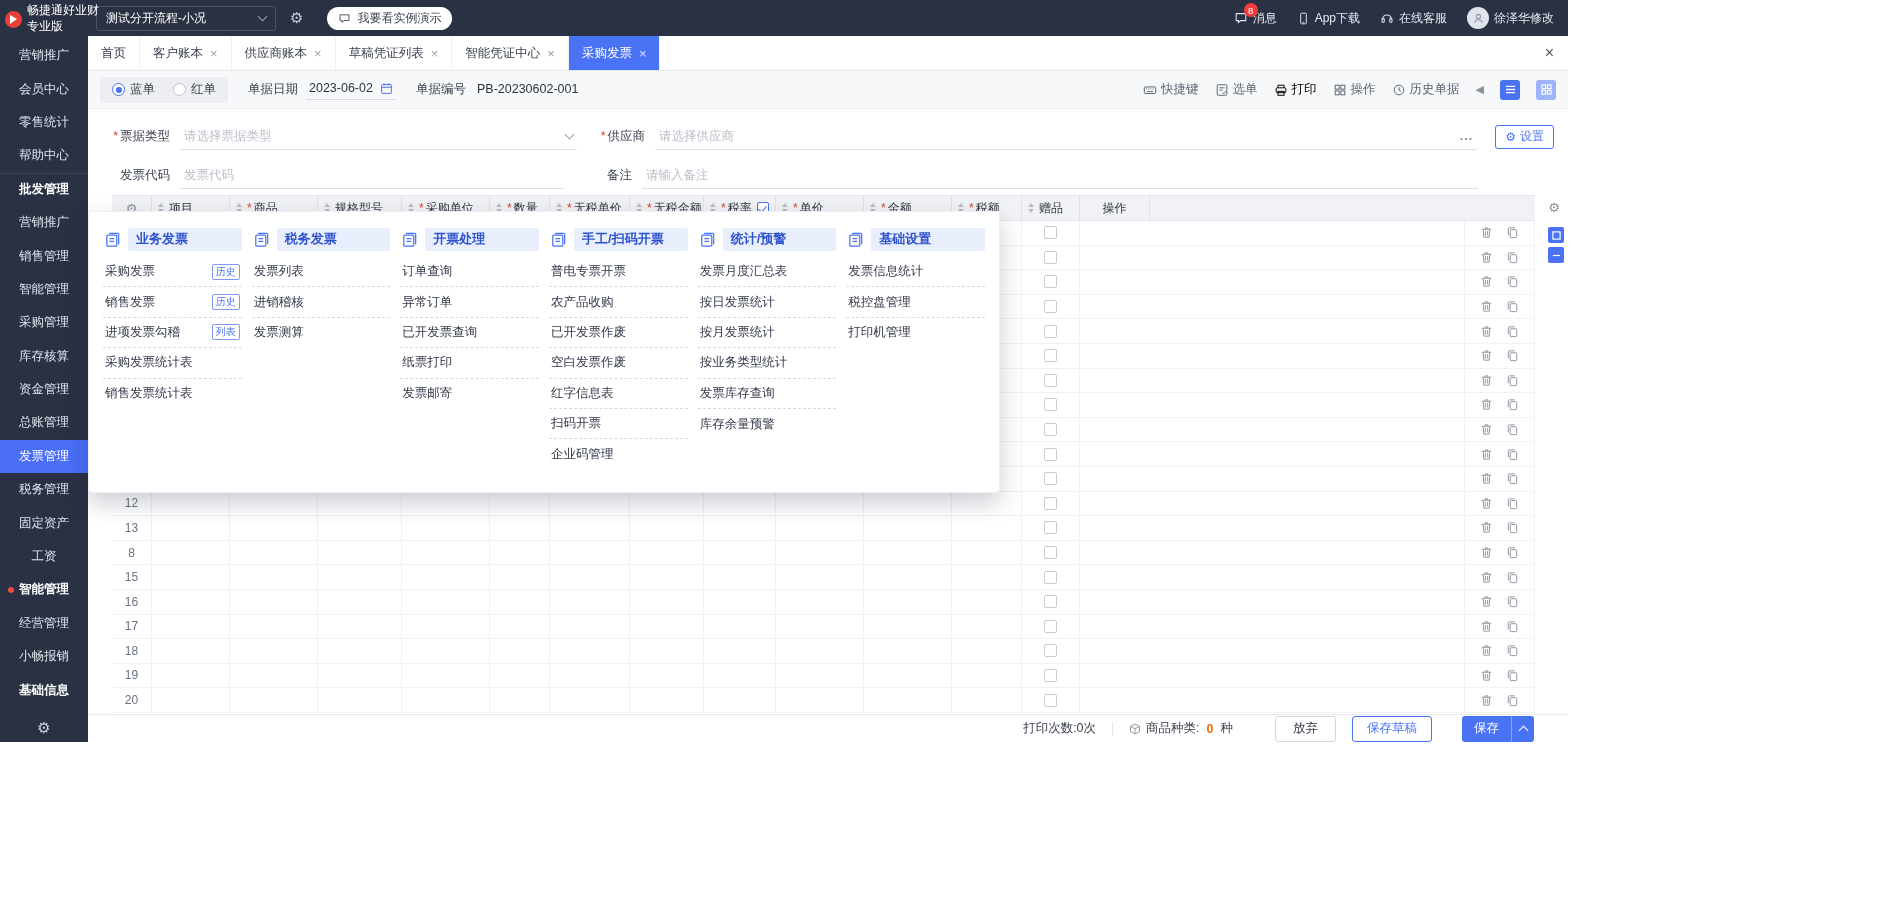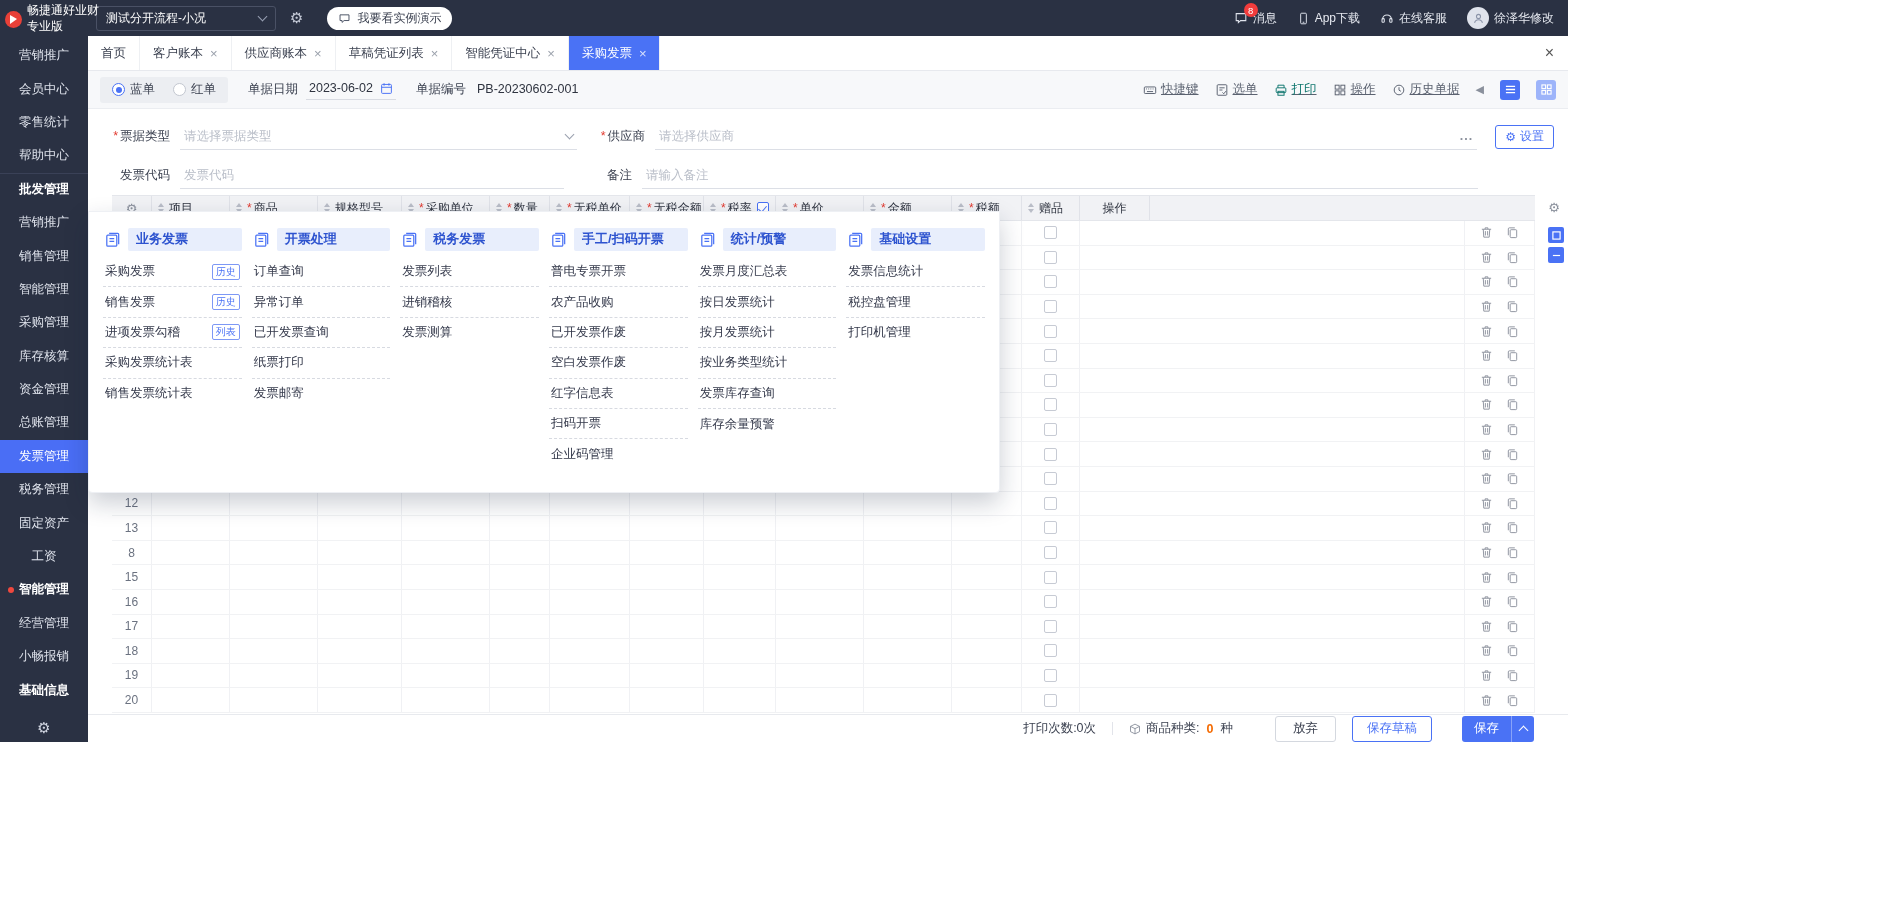--- a/index.html
+++ b/index.html
@@ -47,21 +47,21 @@
   .radio-group { display:flex; align-items:center; gap:18px; background:#eceef2; height:26px; border-radius:3px; padding:0 12px; }
   .radio { display:flex; align-items:center; gap:5px; font-size:12.5px; color:#3b4150; cursor:pointer; }
   .rdot { width:13px; height:13px; border-radius:50%; border:1px solid #c3c7d0; background:#fff; position:relative; }
   .radio.sel .rdot { border-color:#4a72f5; }
   .radio.sel .rdot::after { content:""; position:absolute; left:2.5px; top:2.5px; right:2.5px; bottom:2.5px; border-radius:50%; background:#4a72f5; }
   .tb-field { display:flex; align-items:center; gap:8px; font-size:12.5px; color:#3b4150; }
   .tb-field .val { display:flex; align-items:center; gap:7px; border-bottom:1px solid #d8dbe2; padding:2px 3px 4px; color:#2f3440; }
   .tb-field .val.noline { border-bottom:none; }
   .tb-actions { margin-left:auto; display:flex; align-items:center; gap:16px; color:#5b6270; font-size:12.5px; }
   .tb-action { display:flex; align-items:center; gap:4px; cursor:pointer; }
-  .tb-action.disabled { color:#0f766e; }
+  .tb-action.disabled { color:#000000; }
   .tri-left { color:#8a909c; font-size:11px; cursor:pointer; }
   .view-btn { width:20px; height:20px; border-radius:3px; display:flex; align-items:center; justify-content:center; color:#fff; cursor:pointer; }
   .view-btn.sel { background:#4a72f5; } .view-btn.alt { background:#9db4fa; }
 
   
   .formarea { padding:8px 14px 2px; }
   .form-row { display:flex; align-items:center; height:39px; }
   .fgroup { display:flex; align-items:center; }
   .fg1 { width:462px; } .fg2 { width:475px; } .fg3 { flex:1; }
   .flabel { width:78px; text-align:right; font-size:12.5px; color:#3b4150; padding-right:10px; white-space:nowrap; flex:none; }
@@ -310,21 +310,21 @@
           </span>
         </span>
       </div>
       <div class="tb-field">
         <span>单据编号</span>
         <span class="val noline">
           <span>PB-20230602-001</span>
         </span>
       </div>
       <div class="tb-actions">
-        <span id="tb-actions-list" style="display:flex;align-items:center;gap:16px;text-decoration:underline;">
+        <span id="tb-actions-list" style="display:flex;align-items:center;gap:16px;">
             <span class="tb-action">
               <span class="icon-wrap">
                 <svg width="14" height="14" viewBox="0 0 16 16" fill="none" stroke="currentColor" stroke-width="1.1">
                   <rect x="1.5" y="4.5" width="13" height="7.5" rx="1"></rect>
                   <path d="M3.5 6.8h1M6 6.8h1M8.5 6.8h1M11 6.8h1M4.5 9.8h7"></path>
                 </svg>
               </span>
               <span>快捷键</span>
             </span>
             <span class="tb-action">
@@ -1244,60 +1244,60 @@
       </div>
       <div class="mcol">
         <div class="mhead">
           <span class="micon">
             <svg width="19" height="19" viewBox="0 0 20 20" fill="none" stroke="#4a72f5" stroke-width="1.3">
               <rect x="4" y="5.5" width="10.5" height="11.5" rx="1"></rect>
               <path d="M6.5 3.5h9a1 1 0 0 1 1 1V15"></path>
               <path d="M6.8 9h5M6.8 12h5"></path>
             </svg>
           </span>
-          <span class="mpill">开票处理</span>
+          <span class="mpill">税务发票</span>
         </div>
         <div class="mitems">
           <div class="mitem">
-            <span>订单查询</span>
-          </div>
-          <div class="mitem">
-            <span>异常订单</span>
-          </div>
-          <div class="mitem">
-            <span>已开发票查询</span>
-          </div>
-          <div class="mitem">
-            <span>纸票打印</span>
-          </div>
-          <div class="mitem">
-            <span>发票邮寄</span>
+            <span>发票列表</span>
+          </div>
+          <div class="mitem">
+            <span>进销稽核</span>
+          </div>
+          <div class="mitem">
+            <span>发票测算</span>
           </div>
         </div>
       </div>
       <div class="mcol">
         <div class="mhead">
           <span class="micon">
             <svg width="19" height="19" viewBox="0 0 20 20" fill="none" stroke="#4a72f5" stroke-width="1.3">
               <rect x="4" y="5.5" width="10.5" height="11.5" rx="1"></rect>
               <path d="M6.5 3.5h9a1 1 0 0 1 1 1V15"></path>
               <path d="M6.8 9h5M6.8 12h5"></path>
             </svg>
           </span>
-          <span class="mpill">税务发票</span>
+          <span class="mpill">开票处理</span>
         </div>
         <div class="mitems">
           <div class="mitem">
-            <span>发票列表</span>
-          </div>
-          <div class="mitem">
-            <span>进销稽核</span>
-          </div>
-          <div class="mitem">
-            <span>发票测算</span>
+            <span>订单查询</span>
+          </div>
+          <div class="mitem">
+            <span>异常订单</span>
+          </div>
+          <div class="mitem">
+            <span>已开发票查询</span>
+          </div>
+          <div class="mitem">
+            <span>纸票打印</span>
+          </div>
+          <div class="mitem">
+            <span>发票邮寄</span>
           </div>
         </div>
       </div>
       <div class="mcol">
         <div class="mhead">
           <span class="micon">
             <svg width="19" height="19" viewBox="0 0 20 20" fill="none" stroke="#4a72f5" stroke-width="1.3">
               <rect x="4" y="5.5" width="10.5" height="11.5" rx="1"></rect>
               <path d="M6.5 3.5h9a1 1 0 0 1 1 1V15"></path>
               <path d="M6.8 9h5M6.8 12h5"></path>

